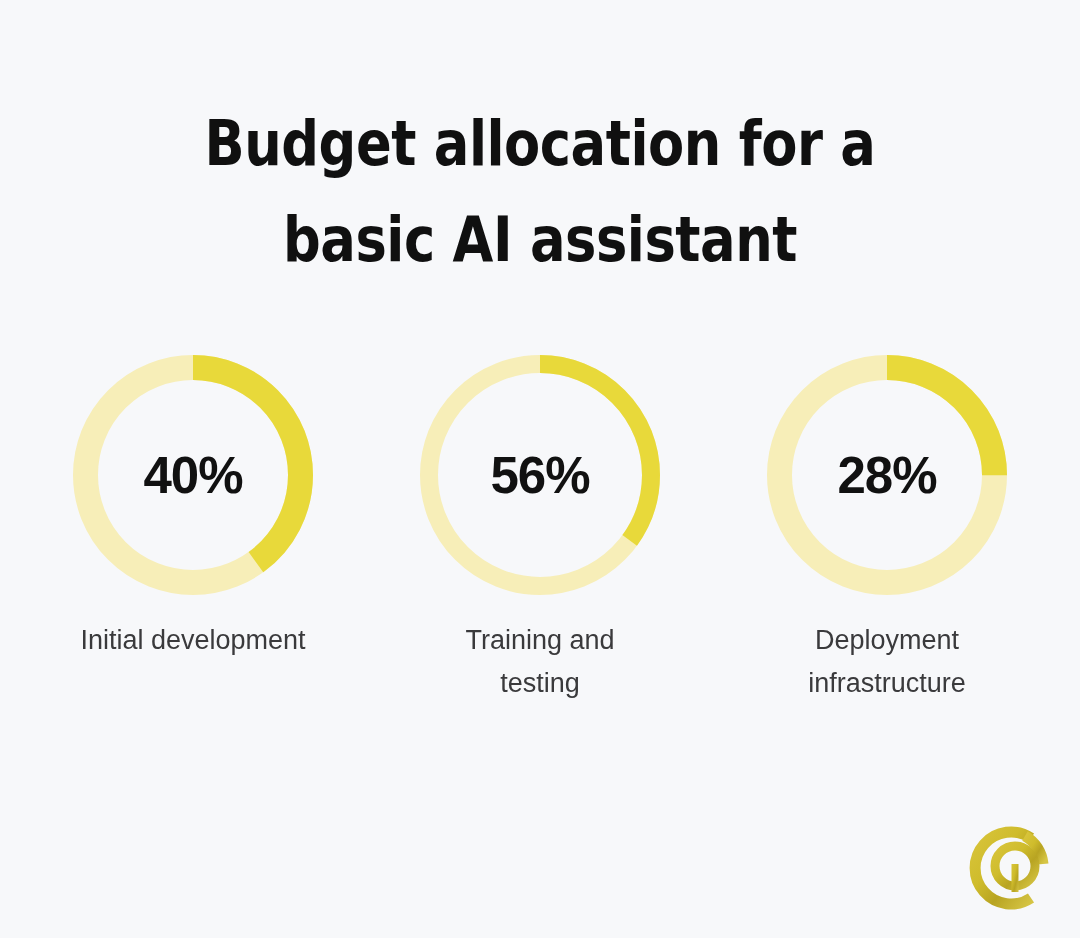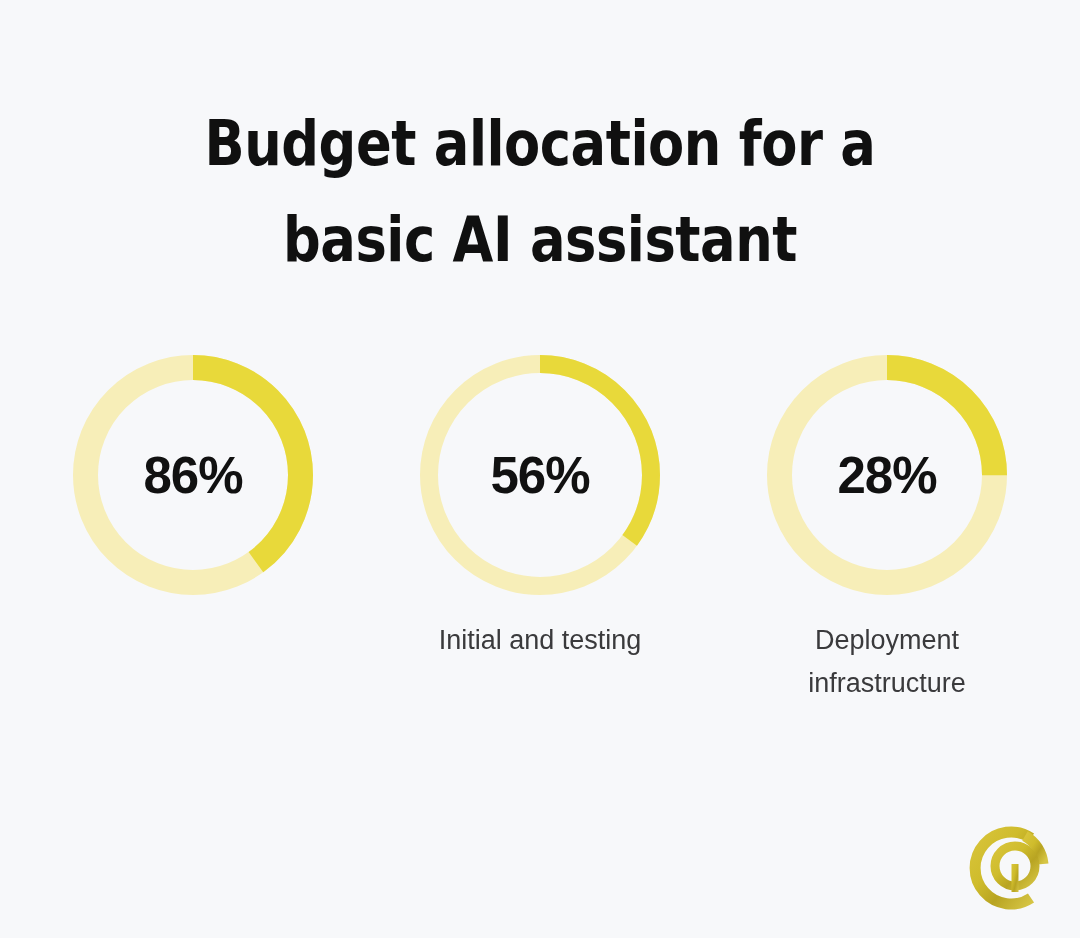--- a/index.html
+++ b/index.html
@@ -105,33 +105,34 @@
 </div>
 
 <div class="gauge-row">
 
   <div class="gauge-cell">
     <div class="donut-wrap">
       <svg viewBox="0 0 240 240">
         <circle cx="120" cy="120" r="107.5" fill="none" stroke="#f7eeb8" stroke-width="25"></circle>
         <circle class="arc" id="arc1" cx="120" cy="120" r="107.5" fill="none" stroke="#e8d93a" stroke-width="25" stroke-dasharray="270.1769682087222 405.2654523130833" stroke-dashoffset="0"></circle>
       </svg>
-      <div class="donut-value">86%</div>
+      <div class="donut-value">40%</div>
     </div>
+    <div class="gauge-label">Initial development</div>
   </div>
 
   <div class="gauge-cell">
     <div class="donut-wrap">
       <svg viewBox="0 0 240 240">
         <circle cx="120" cy="120" r="111" fill="none" stroke="#f7eeb8" stroke-width="18"></circle>
         <circle class="arc" id="arc2" cx="120" cy="120" r="111" fill="none" stroke="#e8d93a" stroke-width="18" stroke-dasharray="244.10174918392693 453.33181991300717" stroke-dashoffset="0"></circle>
       </svg>
       <div class="donut-value">56%</div>
     </div>
-    <div class="gauge-label">Initial and testing</div>
+    <div class="gauge-label">Training and testing</div>
   </div>
 
   <div class="gauge-cell">
     <div class="donut-wrap">
       <svg viewBox="0 0 240 240">
         <circle cx="120" cy="120" r="107.5" fill="none" stroke="#f7eeb8" stroke-width="25"></circle>
         <circle class="arc" id="arc3" cx="120" cy="120" r="107.5" fill="none" stroke="#e8d93a" stroke-width="25" stroke-dasharray="168.86060513045138 506.5818153913541" stroke-dashoffset="0"></circle>
       </svg>
       <div class="donut-value">28%</div>
     </div>

